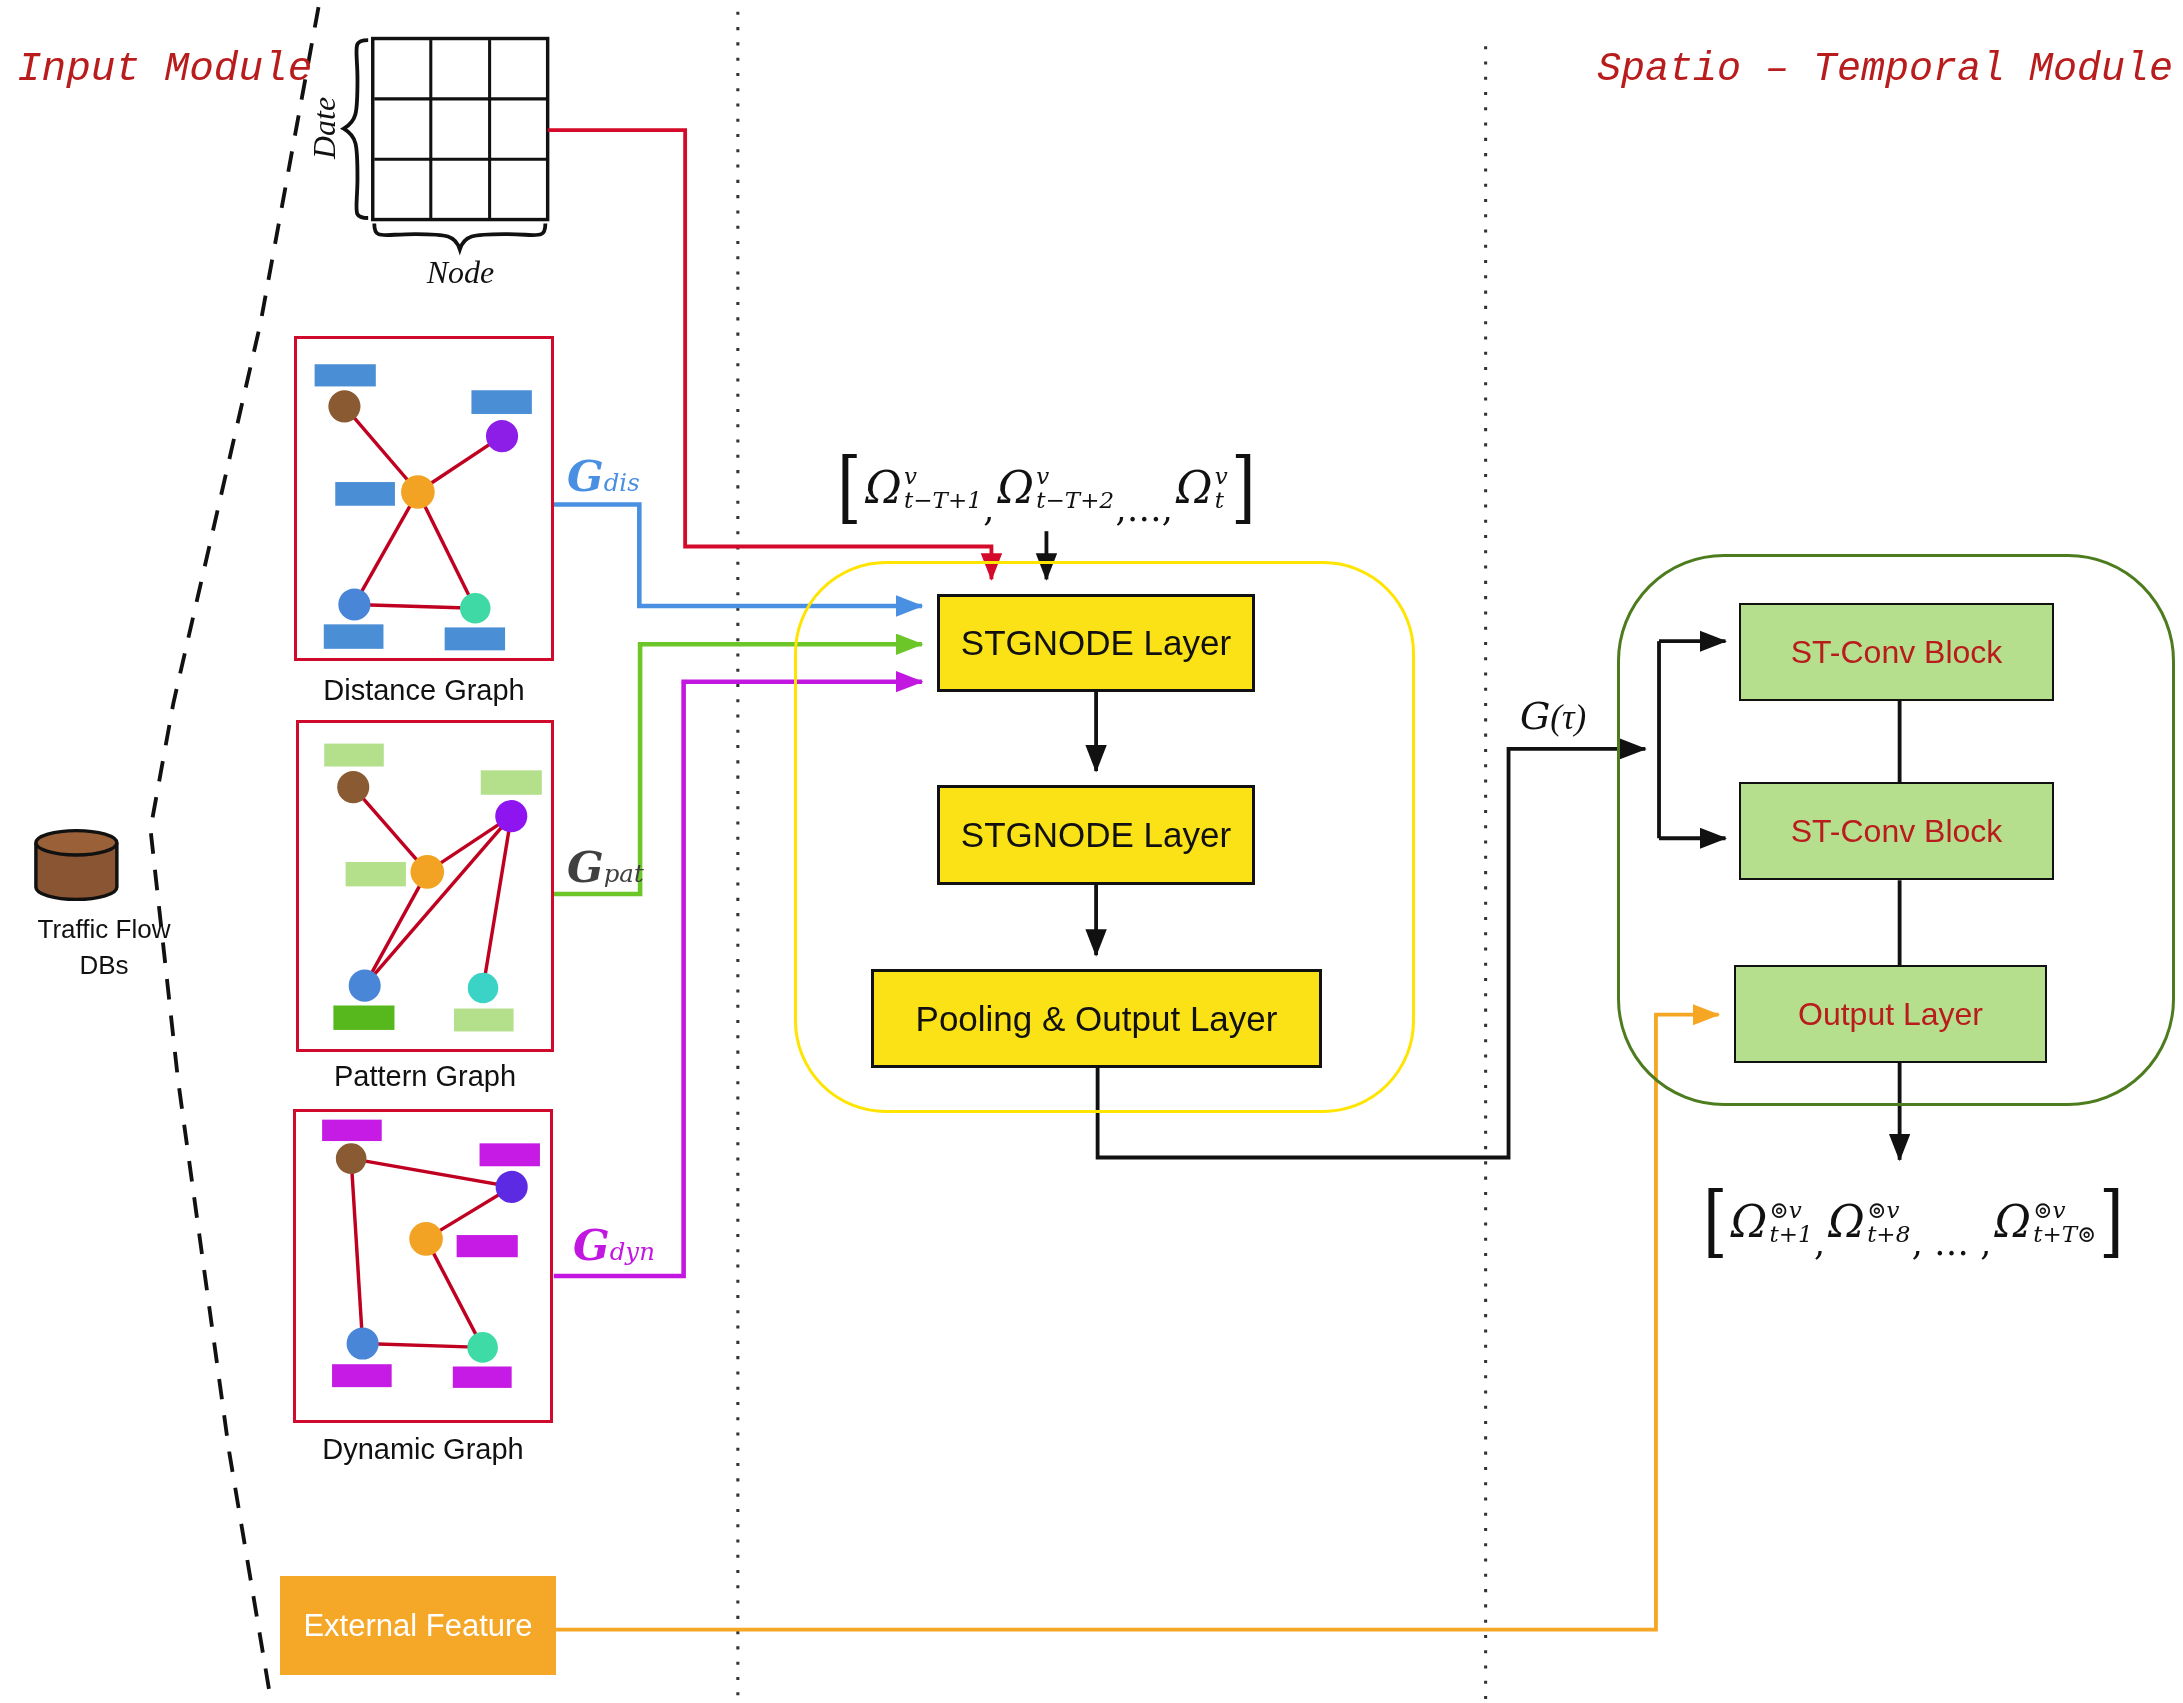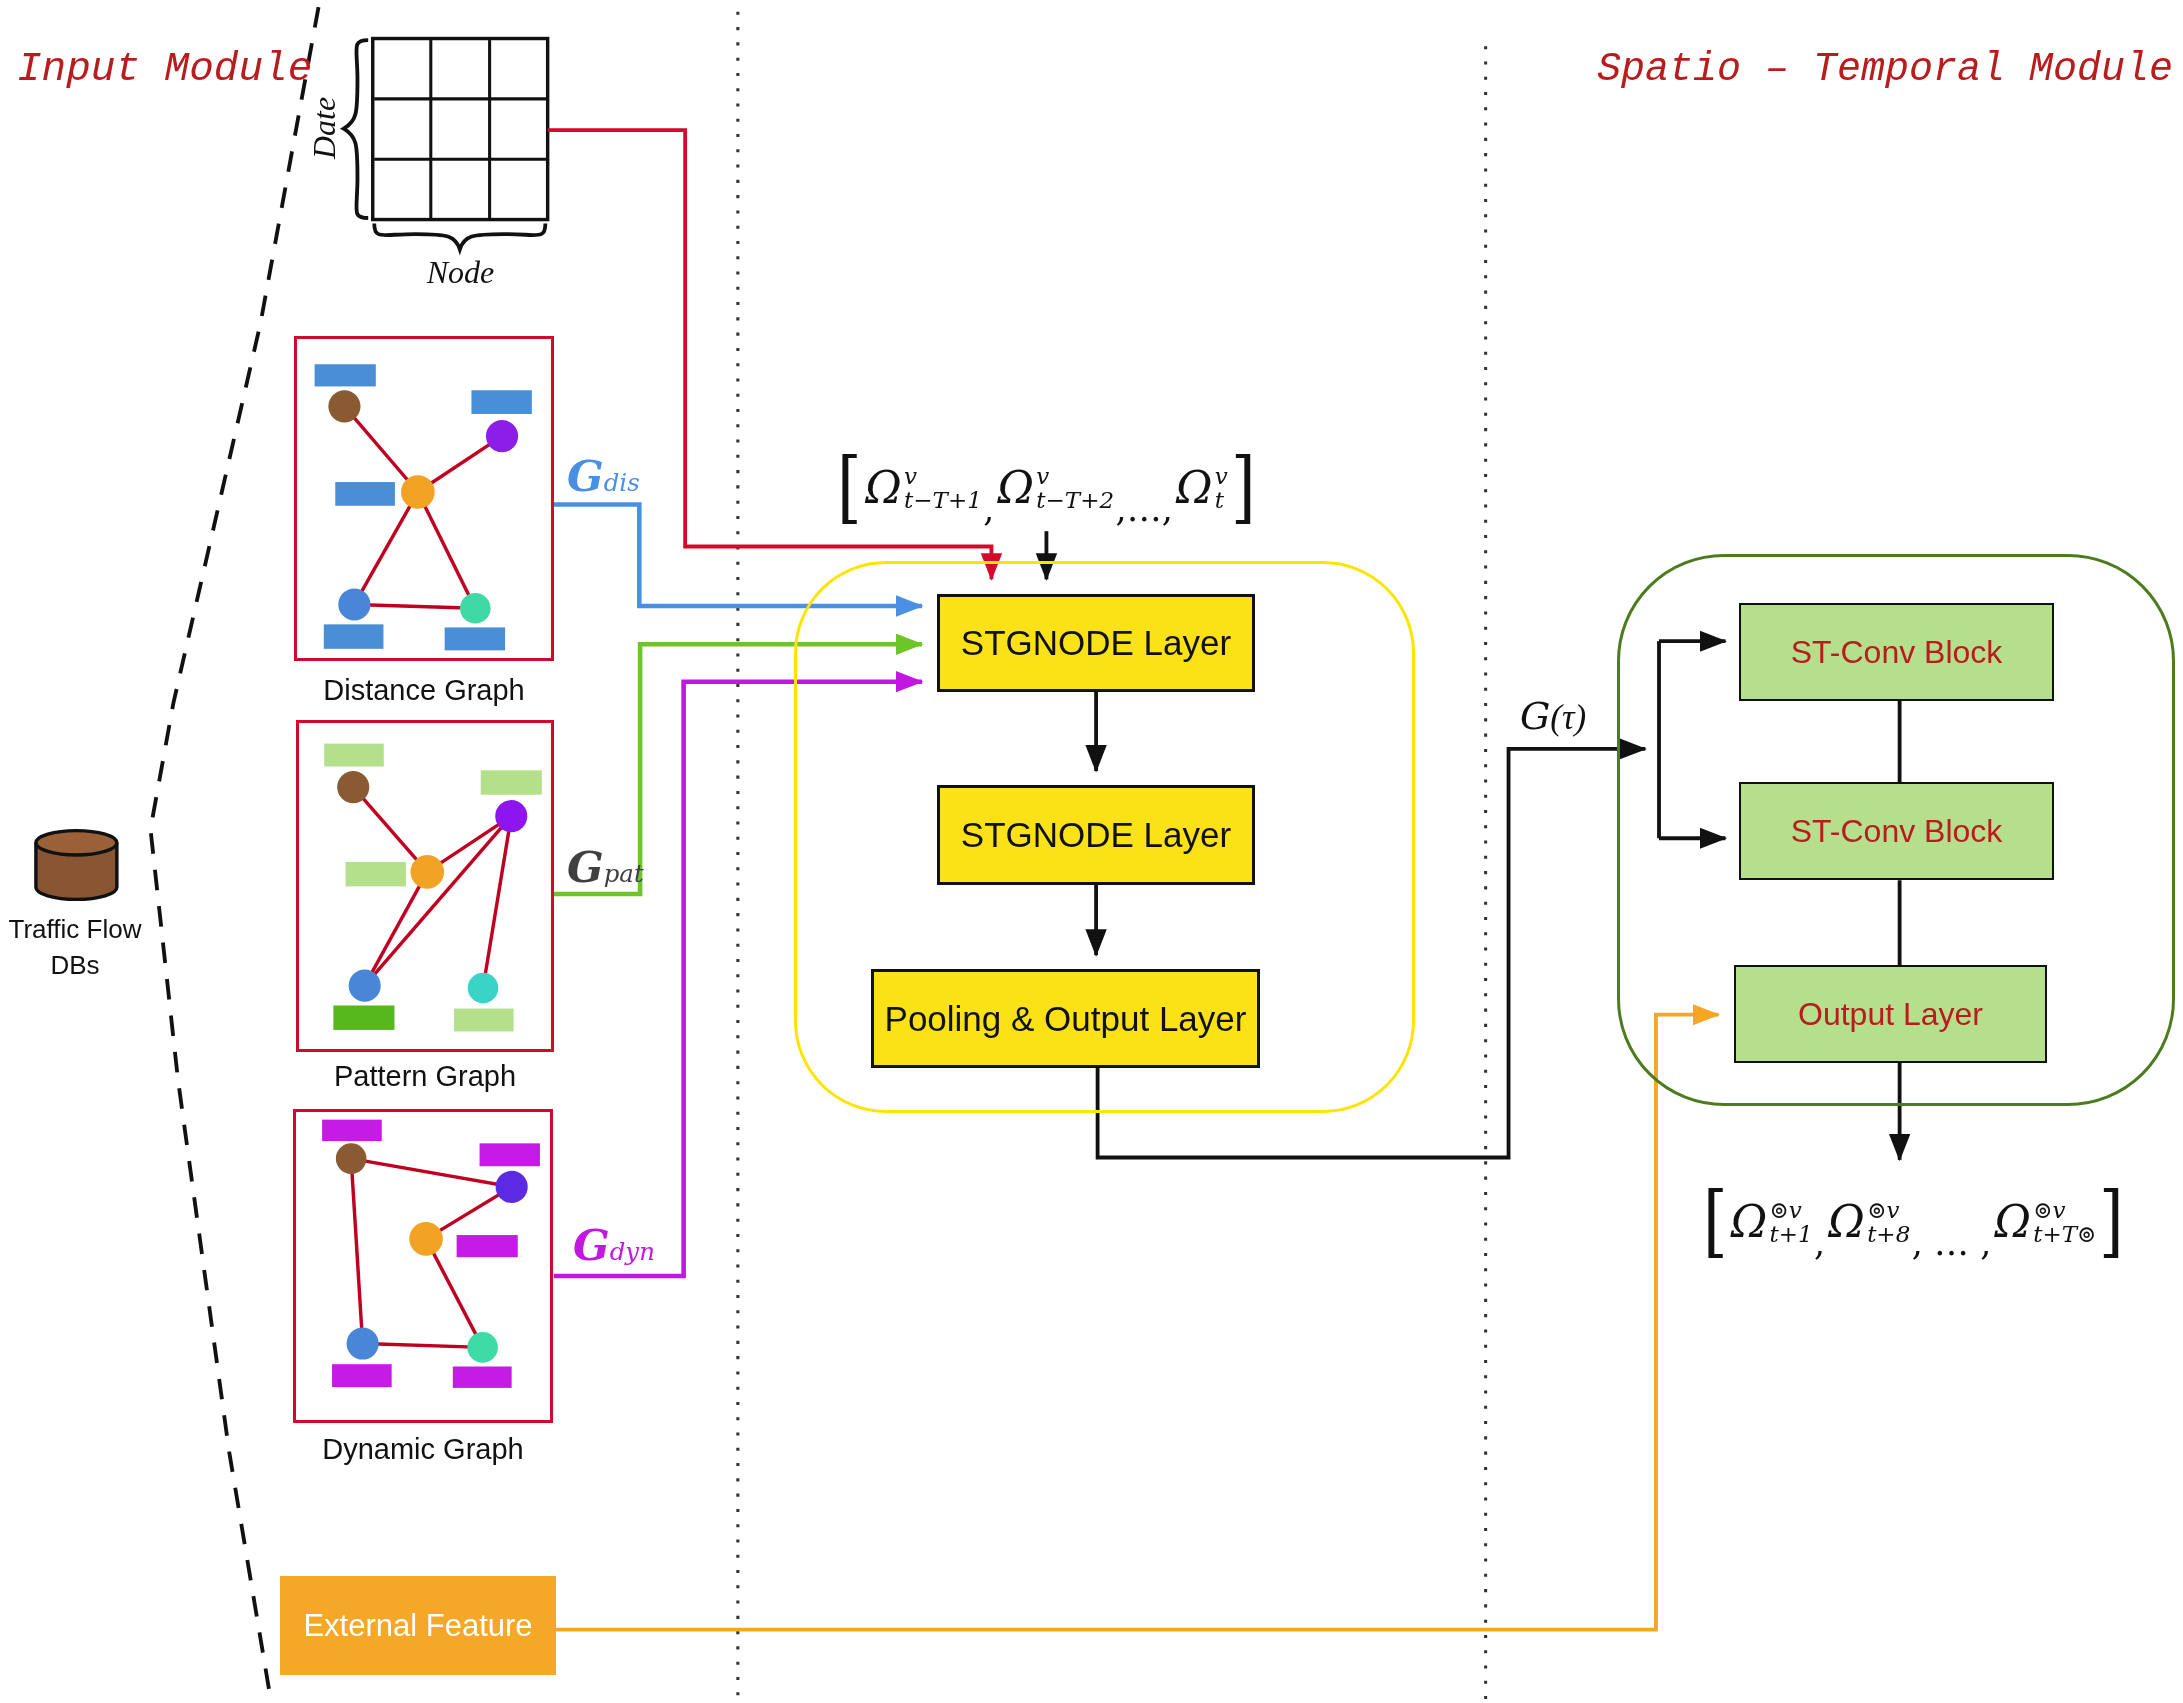--- a/index.html
+++ b/index.html
@@ -11,21 +11,21 @@
   .caption{font-size:29px;color:#111;text-align:center;white-space:nowrap;}
   .node-box{box-sizing:border-box;border:3.1px solid #cf0a2c;background:#fff;}
   .ylayer{box-sizing:border-box;background:#fbe216;border:3.1px solid #111;
           display:flex;align-items:center;justify-content:center;font-size:35px;color:#111;}
   .glayer{box-sizing:border-box;background:#b5de8d;border:2.3px solid #111;
           display:flex;align-items:center;justify-content:center;font-size:32px;color:#b91c1c;}
   .container-y{box-sizing:border-box;border:3.1px solid #ffe400;border-radius:92px;}
   .container-g{box-sizing:border-box;border:3.1px solid #4d7c1e;border-radius:107px;}
   .extfeat{box-sizing:border-box;background:#f5a728;display:flex;align-items:center;
            justify-content:center;font-size:31px;color:#fff;}
-  .dbtext{font-size:26px;color:#111;text-align:center;line-height:1.4;}
+  .dbtext{font-size:26px;color:#111;text-align:center;line-height:1.4;padding-left:29px;}
   .serifital{font-family:"Liberation Serif","DejaVu Serif",serif;font-style:italic;}
   .gsym{font-family:"DejaVu Serif","Liberation Serif",serif;font-style:italic;
         font-size:43px;font-weight:bold;line-height:1;}
   .gsub{font-family:"DejaVu Serif","Liberation Serif",serif;font-style:italic;
         font-size:24.4px;font-weight:normal;}
   .math{display:flex;align-items:center;justify-content:center;
         font-family:"DejaVu Serif","DejaVu Sans",serif;color:#111;}
   .mbr{font-size:79px;font-weight:400;line-height:0.85;font-style:normal;transform:scaleX(.8);}
   .mterm{display:inline-flex;align-items:center;}
   .mbase{font-size:44px;font-style:italic;line-height:1;}
@@ -231,21 +231,21 @@
         <span class="mss">
           <span class="msup">v</span>
           <span class="msub">t</span>
         </span>
       </span>
     <span class="mbr">]</span>
   </div>
 
   <div class="abs ylayer" style="left:937px;top:594px;width:318px;height:98px;">STGNODE Layer</div>
   <div class="abs ylayer" style="left:937px;top:785px;width:318px;height:100px;">STGNODE Layer</div>
-  <div class="abs ylayer" style="left:871px;top:969px;width:389px;height:99px;">Pooling &amp; Output Layer</div>
+  <div class="abs ylayer" style="left:871px;top:969px;width:451px;height:99px;">Pooling &amp; Output Layer</div>
 
   <div class="abs" style="left:1520px;top:697px;color:#111;">
     <span class="gsym" style="font-weight:normal;font-size:38px;">G</span><span class="serifital" style="font-size:35px;">(τ)</span>
   </div>
 
   <div class="abs container-g" style="left:1617px;top:554px;width:558px;height:552px;"></div>
 
   <div class="abs glayer" style="left:1739px;top:603px;width:315px;height:98px;">ST-Conv Block</div>
   <div class="abs glayer" style="left:1739px;top:782px;width:315px;height:98px;">ST-Conv Block</div>
   <div class="abs glayer" style="left:1734px;top:965px;width:313px;height:98px;">Output Layer</div>

